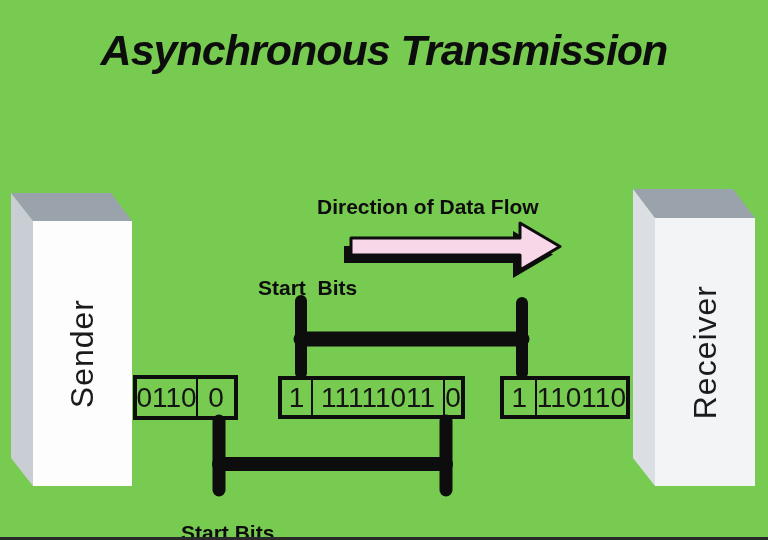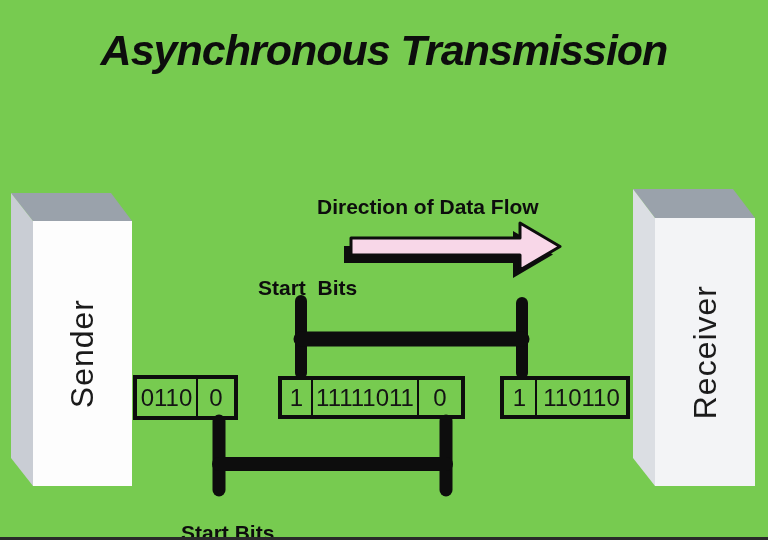--- a/index.html
+++ b/index.html
@@ -56,32 +56,32 @@
   .arrow-body {
     fill: var(--arrow-pink, #F8D7E8);
     stroke: var(--ink); stroke-width: 3; stroke-linejoin: round;
   }
 
   .bit-frame {
     position: absolute;
     box-sizing: border-box;
     border: 4px solid var(--ink);
     display: flex;
-    font-size: 24px;
+    font-size: 28px;
     color: #141414;
   }
   .bit-cell {
     display: flex; align-items: center; justify-content: center;
     box-sizing: border-box;
   }
   .bit-cell.divided { border-right: 2px solid var(--ink); }
   .frame-0 { left: 133px; top: 375px; width: 105px; height: 45px; }
   .frame-0 .c0 { width: 61px; } .frame-0 .c1 { flex: 1; }
   .frame-1 { left: 278px; top: 376px; width: 187px; height: 43px; }
-  .frame-1 .c0 { width: 31px; } .frame-1 .c1 { width: 106px; } .frame-1 .c2 { flex: 1; }
+  .frame-1 .c0 { width: 31px; } .frame-1 .c1 { width: 132px; } .frame-1 .c2 { flex: 1; }
   .frame-2 { left: 500px; top: 376px; width: 130px; height: 43px; }
   .frame-2 .c0 { width: 33px; } .frame-2 .c1 { flex: 1; border-radius: 8px; }
 
   .bottom-edge {
     position: absolute; left: 0; right: 0; bottom: 0; height: 3px;
     background: #2a2a2a;
   }
 </style>
 </head>
 <body>

